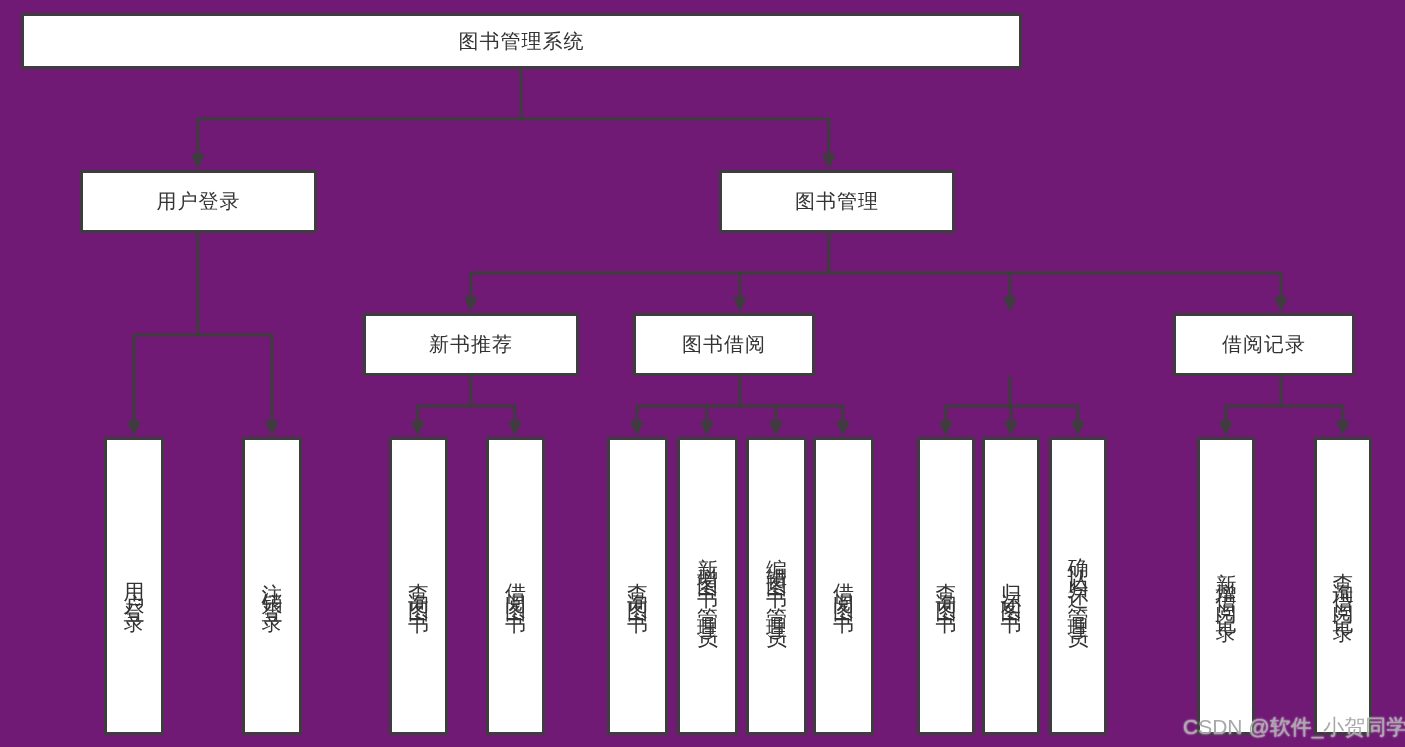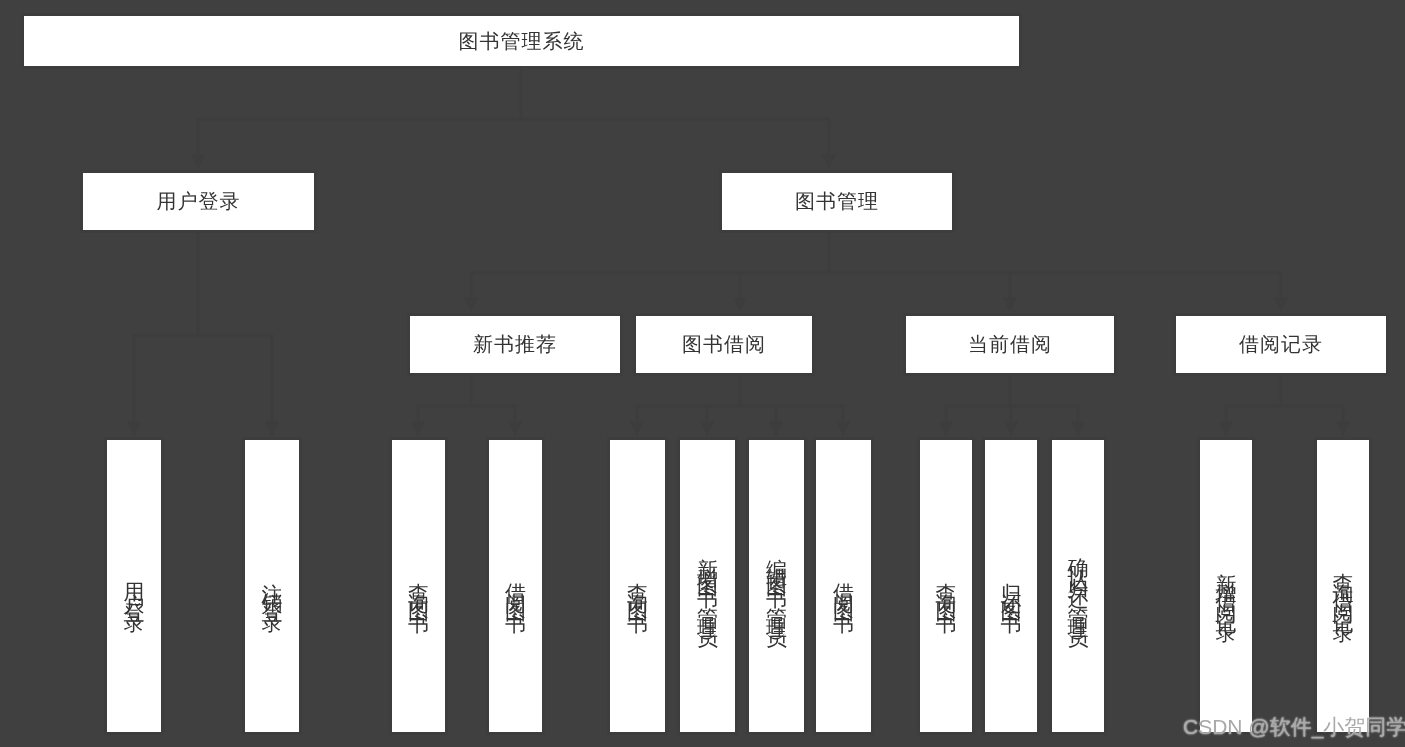--- a/index.html
+++ b/index.html
@@ -5,21 +5,21 @@
   html, body {
     margin: 0;
     padding: 0;
     background: #ffffff;
     font-family: "Liberation Sans", "DejaVu Sans", sans-serif;
   }
   .canvas {
     position: relative;
     width: 1405px;
     height: 747px;
-    background: #404040;
+    background: #701a75;
     overflow: hidden;
   }
   .connectors {
     position: absolute;
     left: 0;
     top: 0;
     width: 1405px;
     height: 747px;
     pointer-events: none;
   }
@@ -136,24 +136,23 @@
       <polygon points="1219,421 1233,421 1226,436" stroke="none"></polygon>
       <polygon points="1336,421 1350,421 1343,436" stroke="none"></polygon>
     </g>
   </svg>
 
   <div class="node hbox" style="left:21px; top:13px; width:1001px; height:56px;">图书管理系统</div>
 
   <div class="node hbox" style="left:80px; top:170px; width:237px; height:63px;">用户登录</div>
   <div class="node hbox" style="left:711px; top:170px; width:236px; height:63px;margin-left:8px;">图书管理</div>
 
-  <div class="node hbox" style="left:363px; top:313px; width:216px; height:63px;margin-left:44px;">新书推荐</div>
+  <div class="node hbox" style="left:363px; top:313px; width:216px; height:63px;">新书推荐</div>
   <div class="node hbox" style="left:633px; top:313px; width:182px; height:63px;">图书借阅</div>
-  <div class="node hbox" style="left:903px; top:313px; width:214px; height:63px;">当前借阅</div>
-  <div class="node hbox" style="left:1173px; top:313px; width:216px; height:63px;">借阅记录</div>
+  <div class="node hbox" style="left:1173px; top:313px; width:182px; height:63px;">借阅记录</div>
 
   <div class="node vbox" style="left:104px; top:437px; width:60px; height:298px;">
     <span class="vtext">用户登录</span>
   </div>
   <div class="node vbox" style="left:242px; top:437px; width:60px; height:298px;">
     <span class="vtext">注销登录</span>
   </div>
 
   <div class="node vbox" style="left:389px; top:437px; width:59px; height:298px;">
     <span class="vtext">查询图书</span>

